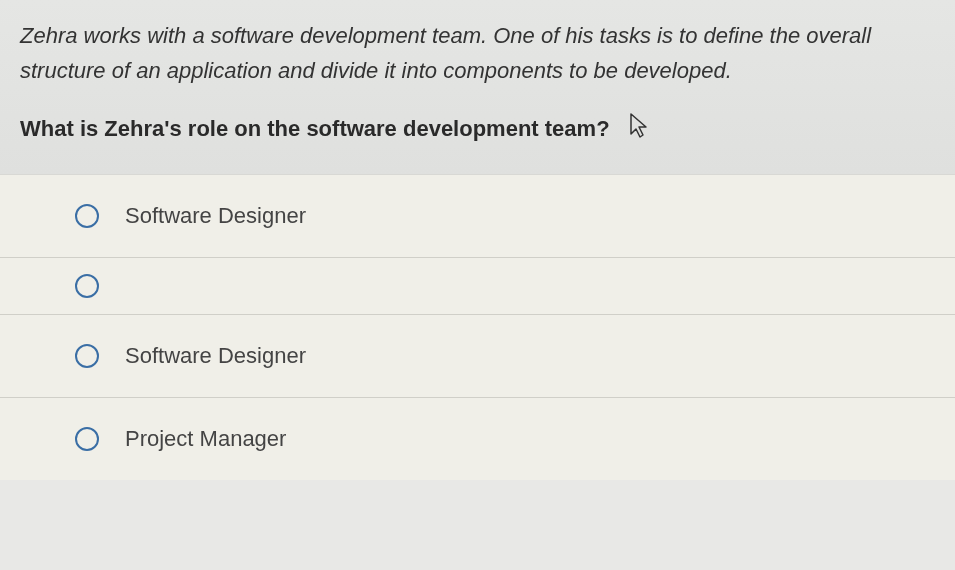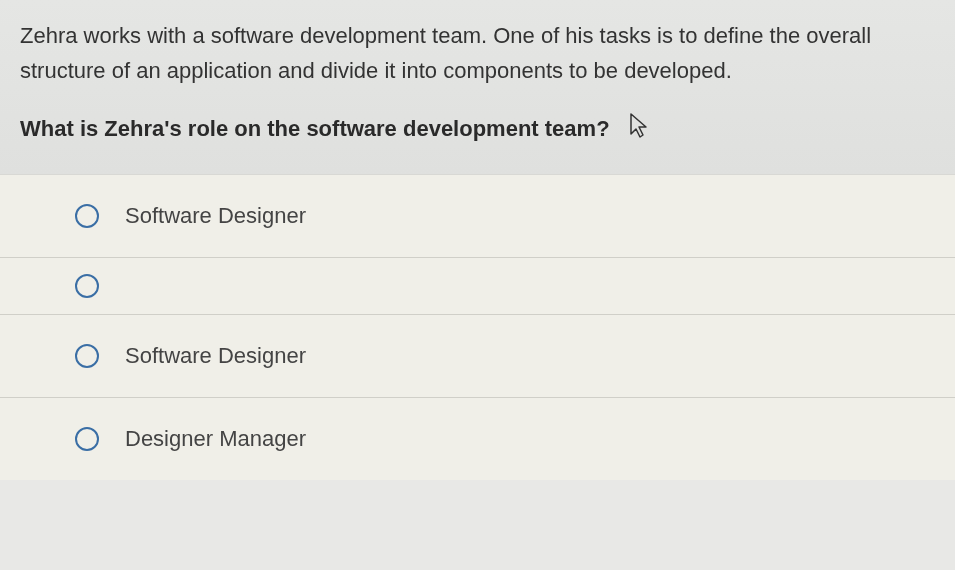--- a/index.html
+++ b/index.html
@@ -18,20 +18,21 @@
       padding: 18px 20px 28px 20px;
       background: linear-gradient(to bottom, #e5e6e4, #dfe0de);
       color: #2a2a2a;
     }
     .question-context {
       font-size: 22px;
       line-height: 1.6;
       color: #333;
       font-weight: 400;
       margin-bottom: 24px;
+      font-style: italic;
     }
     .question-prompt {
       font-size: 22px;
       font-weight: 600;
       color: #2a2a2a;
       display: inline-flex;
       align-items: center;
       gap: 8px;
     }
     .cursor-icon {
@@ -91,15 +92,15 @@
   </div>
   <div class="option-row">
     <span class="radio-circle"></span>
   </div>
   <div class="option-row">
     <span class="radio-circle"></span>
     <span class="option-label">Software Designer</span>
   </div>
   <div class="option-row">
     <span class="radio-circle"></span>
-    <span class="option-label">Designer Manager</span>
+    <span class="option-label">Project Manager</span>
   </div>
 </div>
 
 </body></html>

